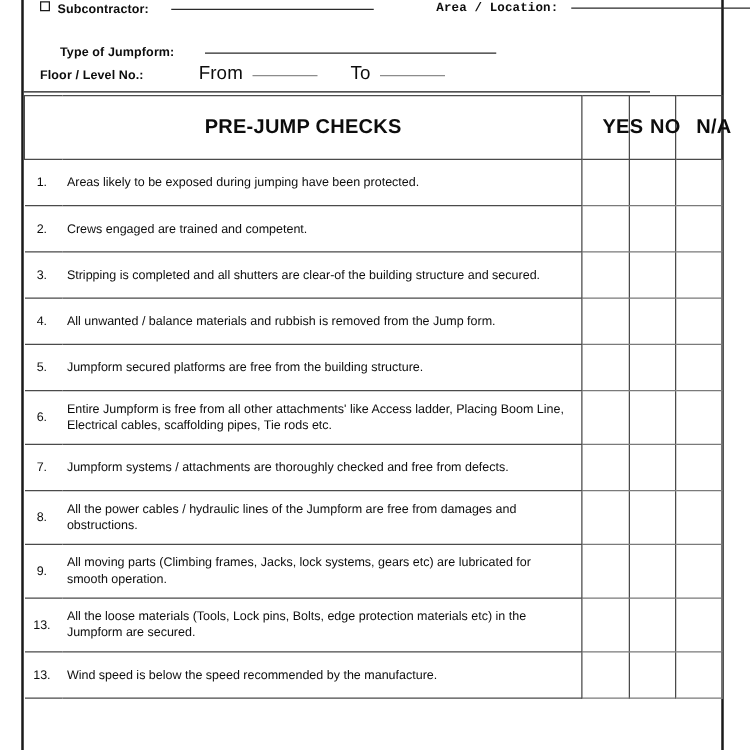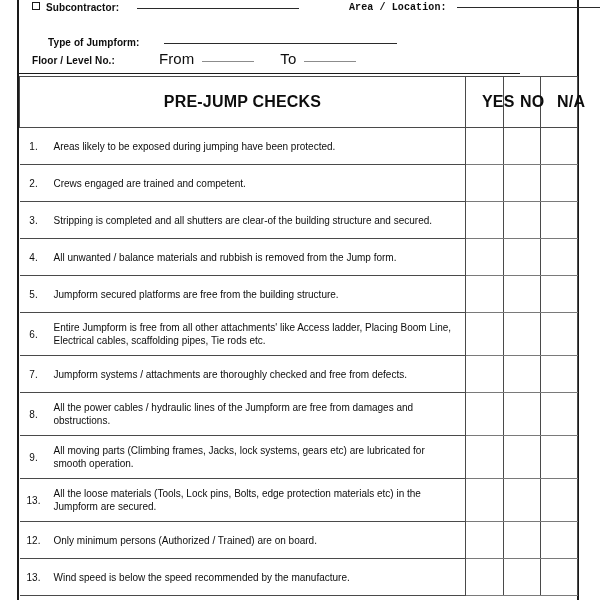--- a/index.html
+++ b/index.html
@@ -295,27 +295,20 @@
             <td class="mark"></td>
           </tr>
           <tr class="r2">
             <td class="num">13.</td>
             <td class="desc">All the loose materials (Tools, Lock pins, Bolts, edge protection materials etc) in the Jumpform are secured.</td>
             <td class="mark"></td>
             <td class="mark"></td>
             <td class="mark"></td>
           </tr>
           <tr class="r1">
-            <td class="num">12.</td>
-            <td class="desc">Only minimum persons (Authorized / Trained) are on board.</td>
-            <td class="mark"></td>
-            <td class="mark"></td>
-            <td class="mark"></td>
-          </tr>
-          <tr class="r1">
             <td class="num">13.</td>
             <td class="desc">Wind speed is below the speed recommended by the manufacture.</td>
             <td class="mark"></td>
             <td class="mark"></td>
             <td class="mark"></td>
           </tr>
         </tbody>
     </table>
   </div>
 

